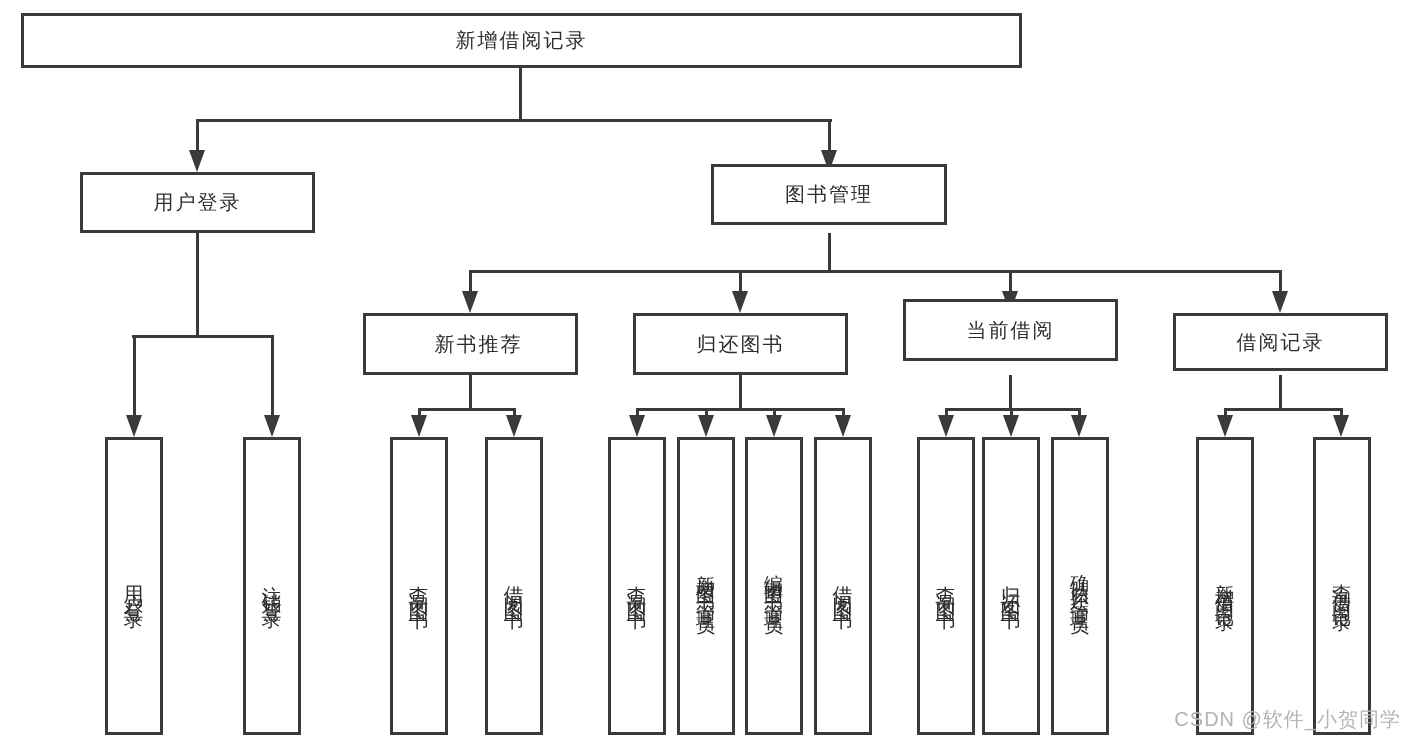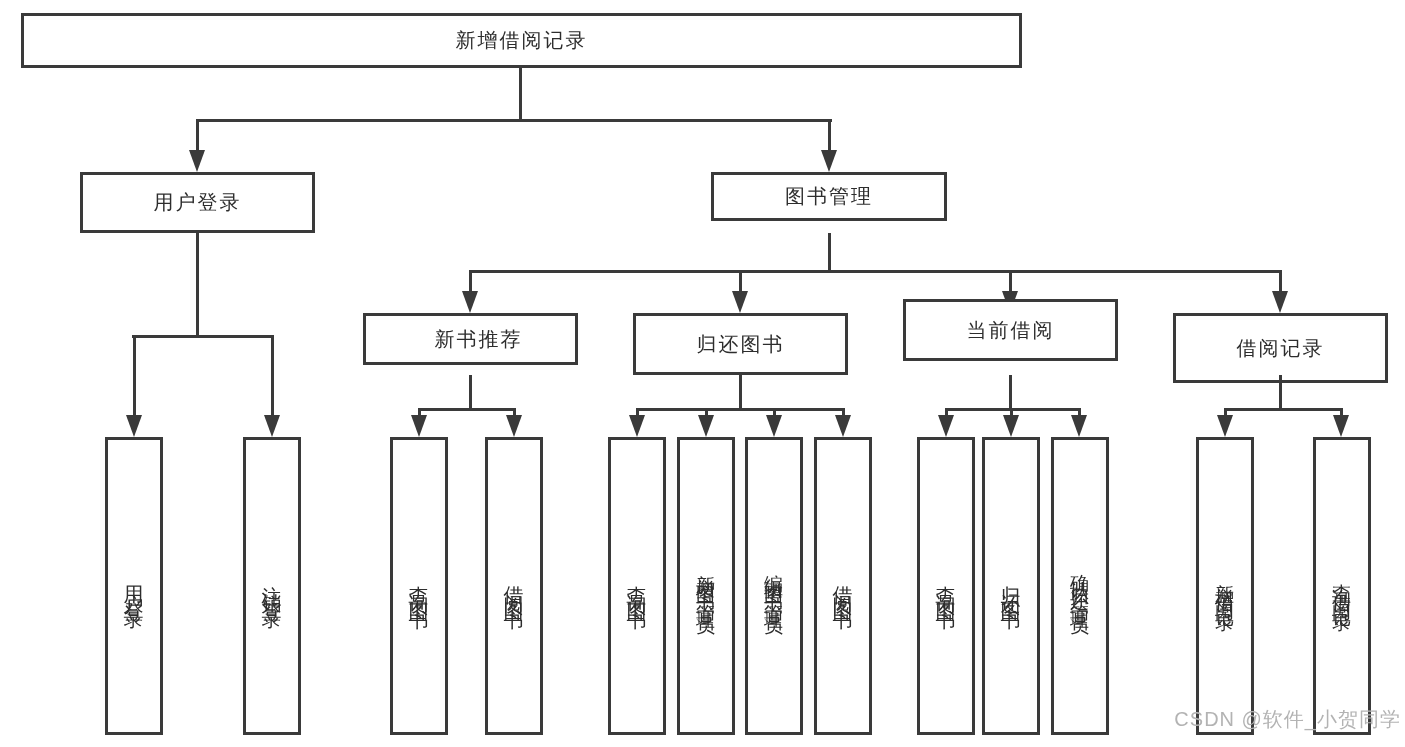--- a/index.html
+++ b/index.html
@@ -47,21 +47,21 @@
   <div class="v" style="left:519px;top:68px;height:52px;"></div>
   <div class="h" style="left:196px;top:119px;width:636px;"></div>
   <div class="v" style="left:196px;top:119px;height:33px;"></div>
   <div class="arw" style="left:189px;top:150px;"></div>
   <div class="v" style="left:828px;top:119px;height:33px;"></div>
   <div class="arw" style="left:821px;top:150px;"></div>
 
   <div class="hbox" style="left:80px;top:172px;width:235px;height:61px;">
     <span>用户登录</span>
   </div>
-  <div class="hbox" style="left:711px;top:172px;width:236px;height:49px;">
+  <div class="hbox" style="left:711px;top:164px;width:236px;height:61px;">
     <span>图书管理</span>
   </div>
 
   <div class="v" style="left:196px;top:233px;height:104px;"></div>
   <div class="h" style="left:132px;top:335px;width:142px;"></div>
   <div class="v" style="left:133px;top:335px;height:81px;"></div>
   <div class="arw" style="left:126px;top:415px;"></div>
   <div class="v" style="left:271px;top:335px;height:81px;"></div>
   <div class="arw" style="left:264px;top:415px;"></div>
 
@@ -69,30 +69,30 @@
   <div class="h" style="left:469px;top:270px;width:813px;"></div>
   <div class="v" style="left:469px;top:270px;height:22px;"></div>
   <div class="arw" style="left:462px;top:291px;"></div>
   <div class="v" style="left:739px;top:270px;height:22px;"></div>
   <div class="arw" style="left:732px;top:291px;"></div>
   <div class="v" style="left:1009px;top:270px;height:22px;"></div>
   <div class="arw" style="left:1002px;top:291px;"></div>
   <div class="v" style="left:1279px;top:270px;height:22px;"></div>
   <div class="arw" style="left:1272px;top:291px;"></div>
 
-  <div class="hbox" style="left:363px;top:313px;width:215px;height:52px;padding-left:16px;">
+  <div class="hbox" style="left:363px;top:313px;width:215px;height:62px;padding-left:16px;">
     <span>新书推荐</span>
   </div>
   <div class="hbox" style="left:633px;top:313px;width:215px;height:62px;">
     <span>归还图书</span>
   </div>
   <div class="hbox" style="left:903px;top:299px;width:215px;height:62px;">
     <span>当前借阅</span>
   </div>
-  <div class="hbox" style="left:1173px;top:313px;width:215px;height:70px;">
+  <div class="hbox" style="left:1173px;top:313px;width:215px;height:58px;">
     <span>借阅记录</span>
   </div>
 
   <div class="v" style="left:469px;top:375px;height:34px;"></div>
   <div class="h" style="left:418px;top:408px;width:98px;"></div>
   <div class="v" style="left:418px;top:408px;height:9px;"></div>
   <div class="arw" style="left:411px;top:415px;"></div>
   <div class="v" style="left:513px;top:408px;height:9px;"></div>
   <div class="arw" style="left:506px;top:415px;"></div>
 

